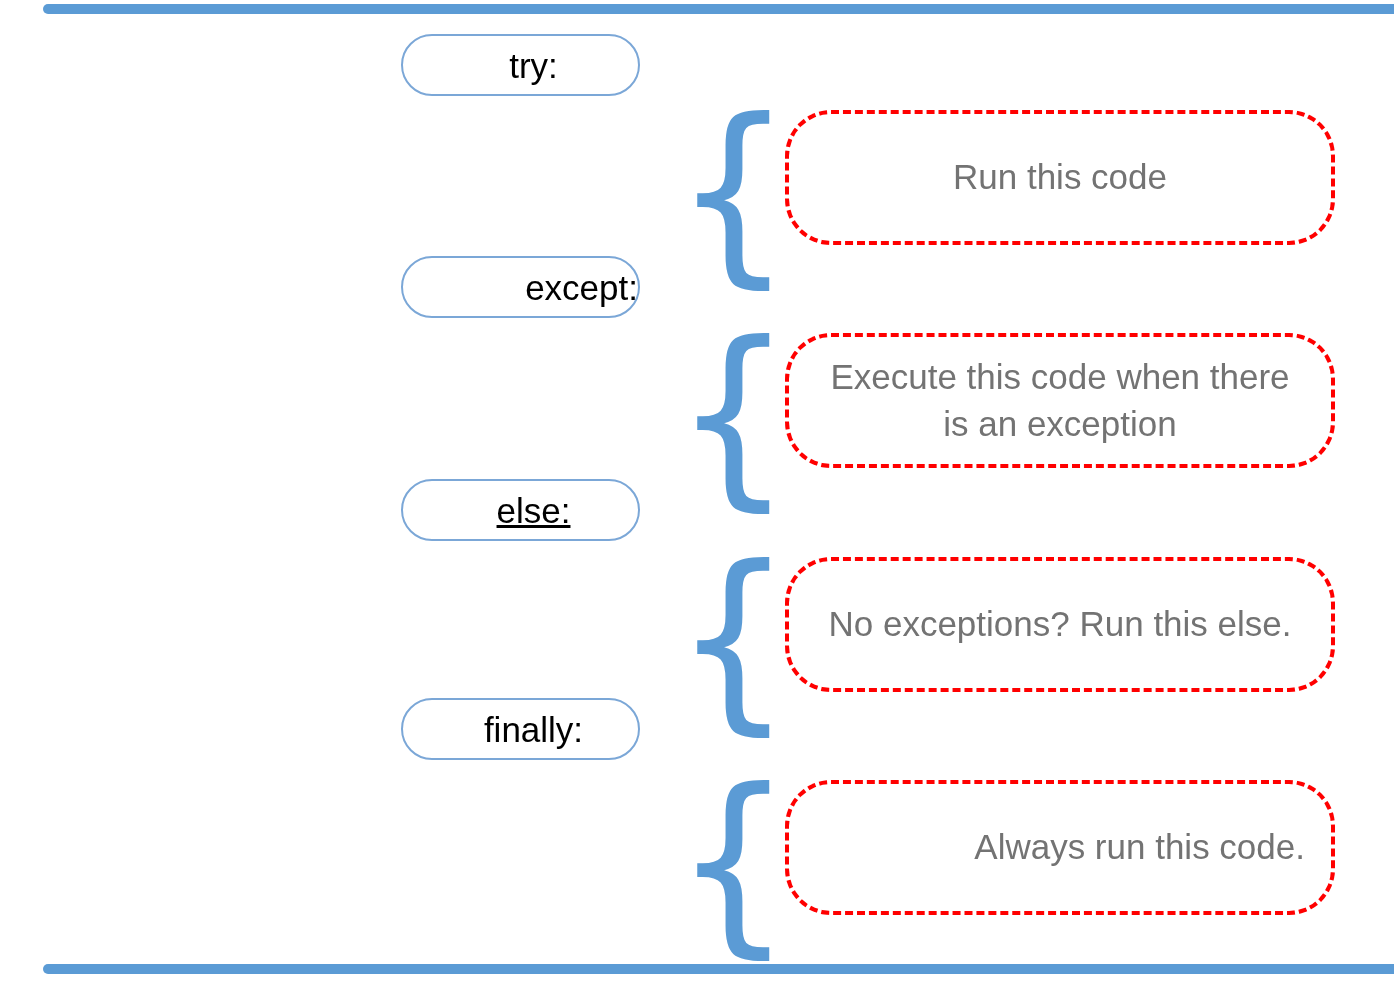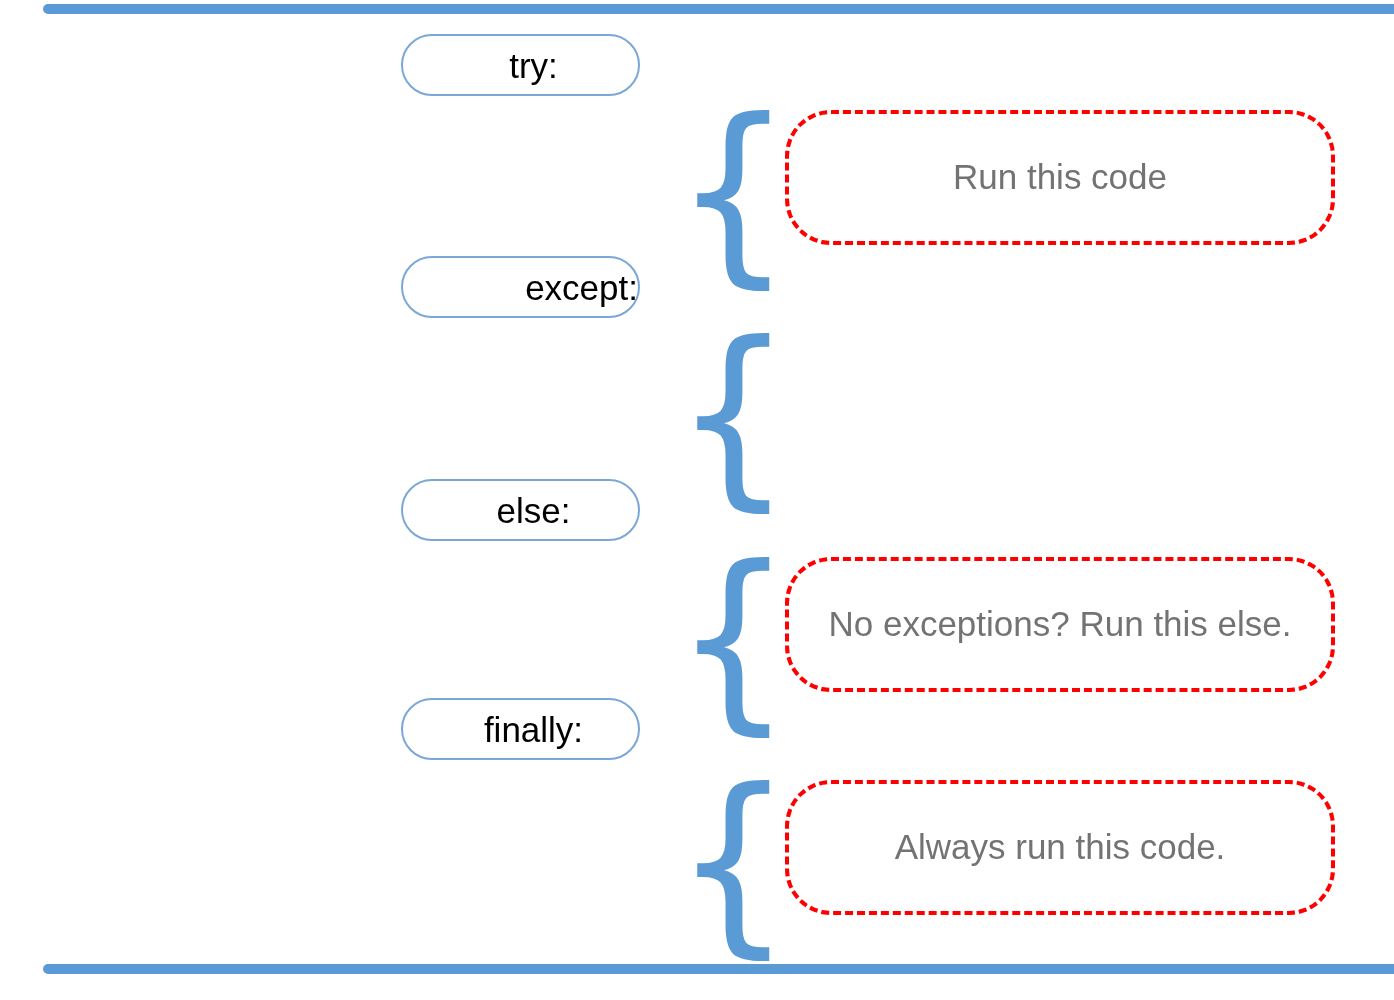--- a/index.html
+++ b/index.html
@@ -99,27 +99,27 @@
 
   
   .row1-pill  { top: 34px;  }
   .row1-brace { top: 110px; }
   .row1-note  { top: 110px; }
 
   .row2-pill  { top: 256px; justify-content: flex-end; }
   .row2-brace { top: 333px; }
   .row2-note  { top: 333px; }
 
-  .row3-pill  { top: 479px; }
+  .row3-pill  { top: 479px; text-decoration: underline; }
   .row3-brace { top: 557px; }
   .row3-note  { top: 557px; }
 
   .row4-pill  { top: 698px; }
   .row4-brace { top: 780px; }
-  .row4-note  { top: 780px; }
+  .row4-note  { top: 780px; justify-content: flex-end; }
 </style>
 </head>
 <body>
 
 <div id="slide">
 
   <div class="rule rule-top"></div>
 
   <div class="pill row1-pill">
     <span class="pill-label">try:</span>
@@ -129,20 +129,23 @@
   </div>
   <div class="note row1-note">
     <span class="note-text">Run this code</span>
   </div>
 
   <div class="pill row2-pill">
     <span class="pill-label">except:</span>
   </div>
   <div class="brace row2-brace">
     <span>{</span>
+  </div>
+  <div class="note row2-note">
+    <span class="note-text">Execute this code when there is an exception</span>
   </div>
 
   <div class="pill row3-pill">
     <span class="pill-label">else:</span>
   </div>
   <div class="brace row3-brace">
     <span>{</span>
   </div>
   <div class="note row3-note">
     <span class="note-text">No exceptions? Run this else.</span>

